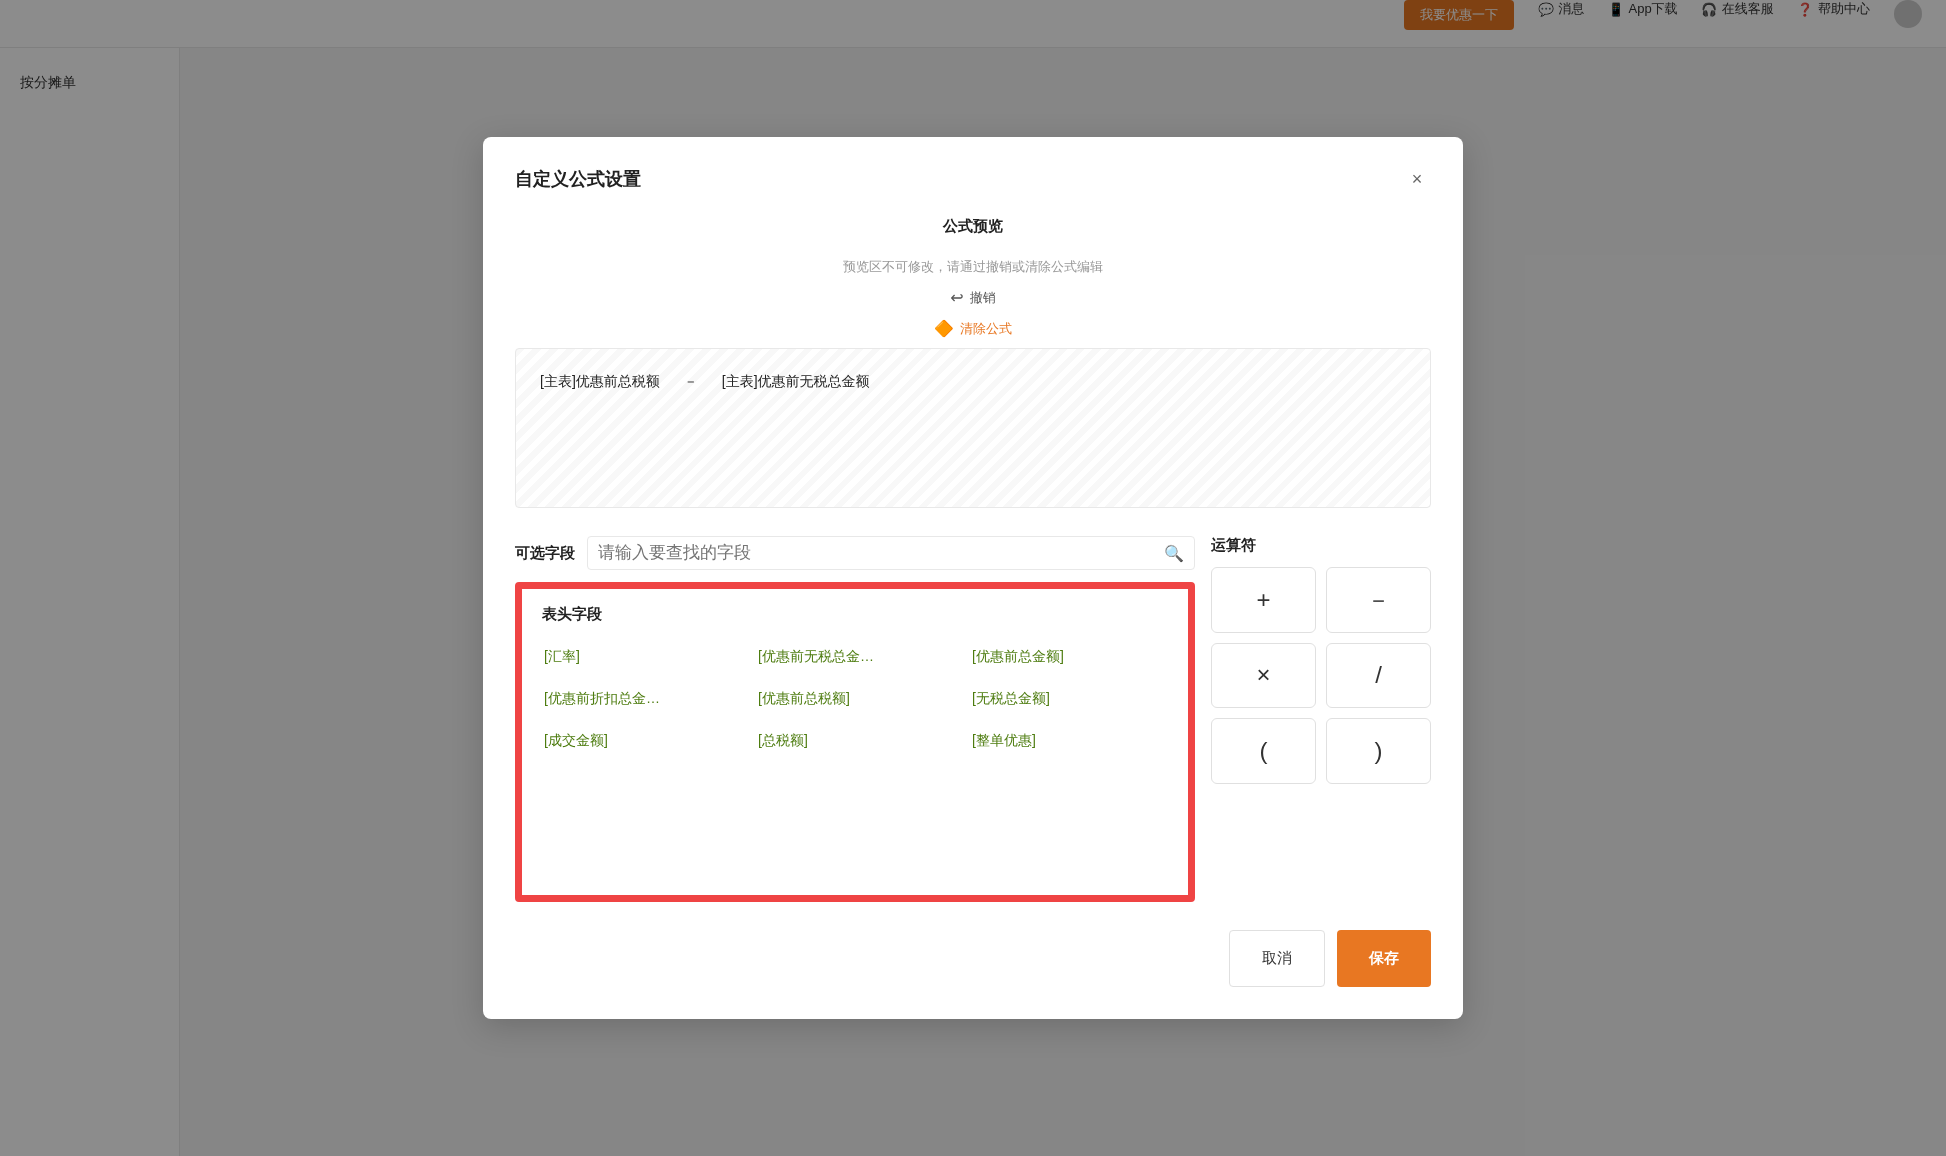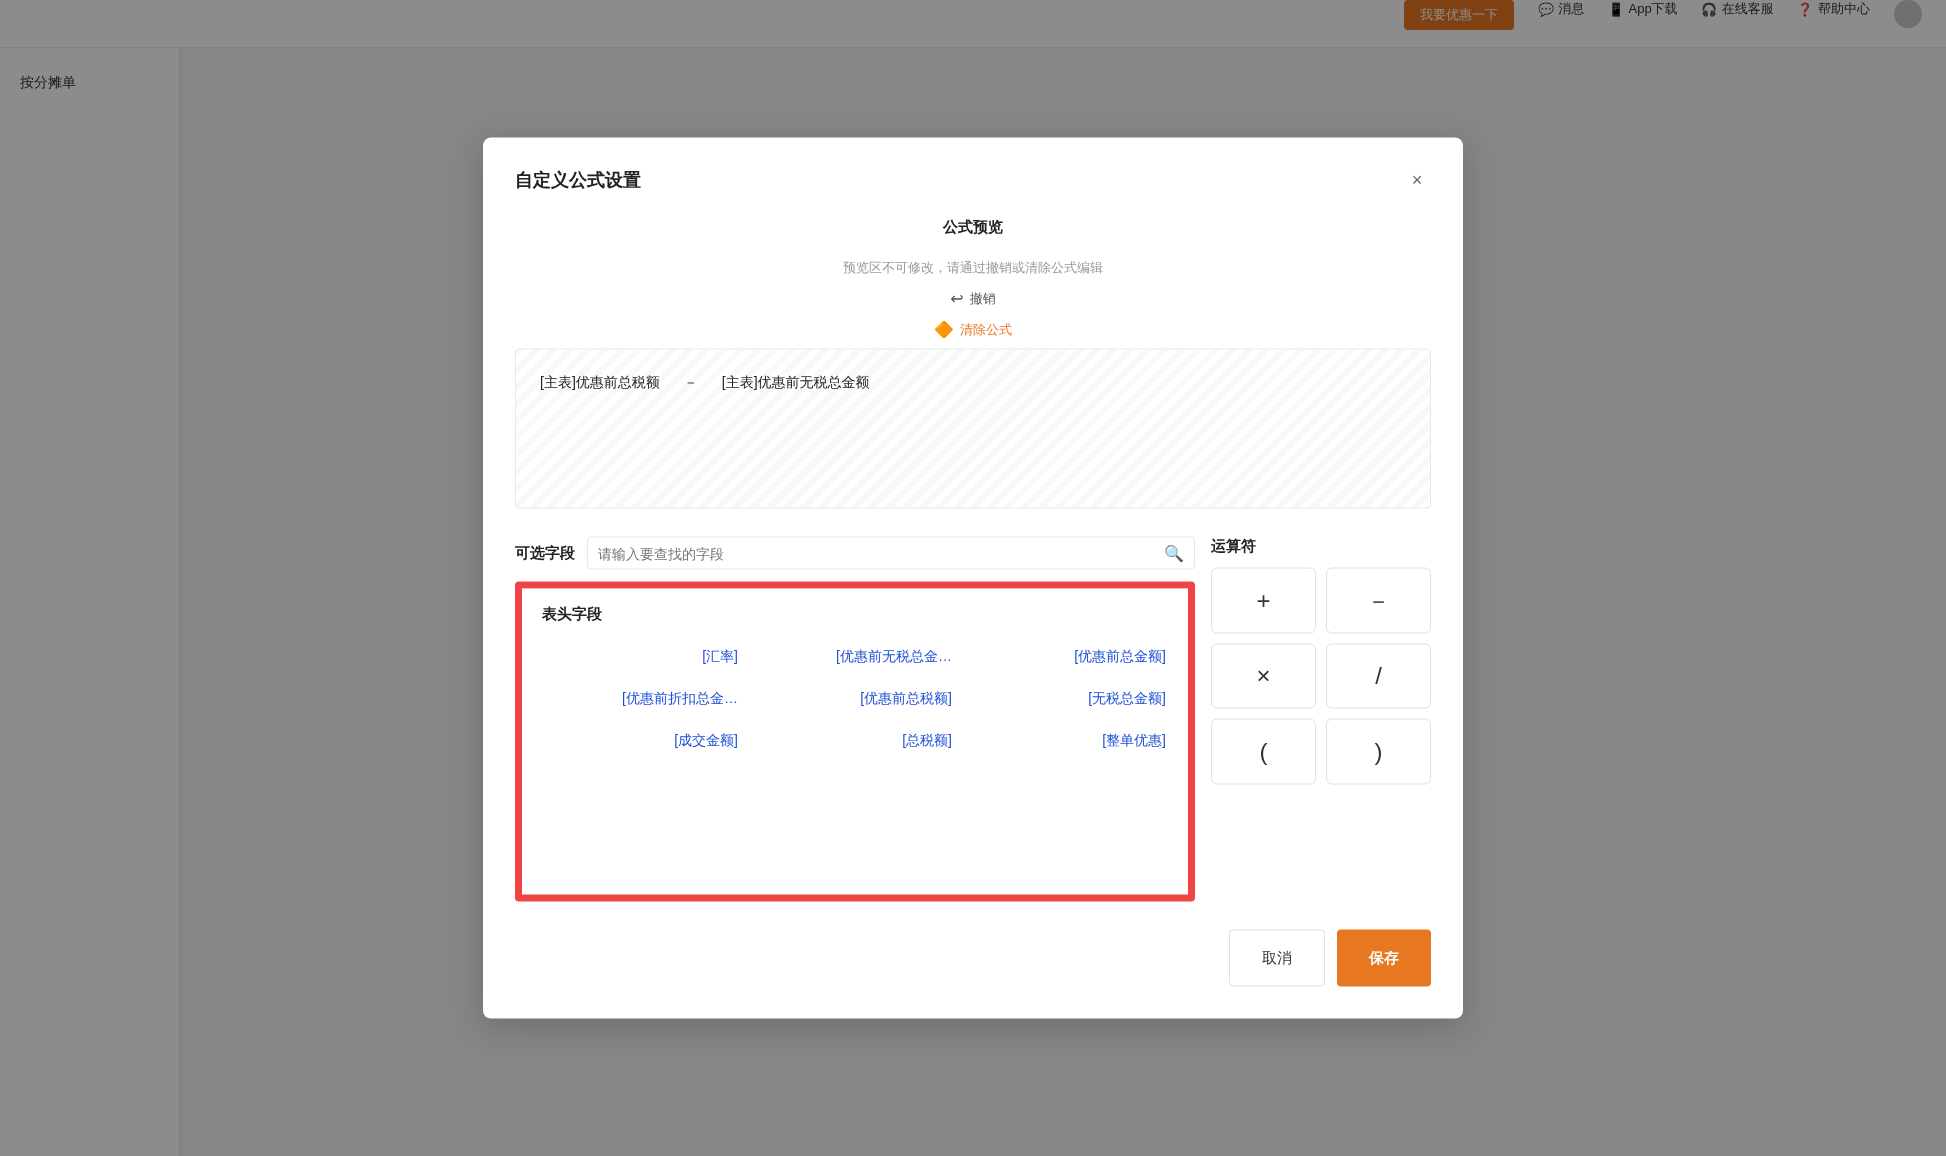--- a/index.html
+++ b/index.html
@@ -229,21 +229,21 @@
       border: 1px solid #e8e8e8;
       border-radius: 4px;
       padding: 6px 10px;
       gap: 8px;
       background: #fff;
     }
 
     .search-input {
       border: none;
       outline: none;
-      font-size: 14px;
+      font-size: 17px;
       color: #333;
       flex: 1;
       background: transparent;
     }
 
     .search-icon {
       color: #e87722;
       font-size: 16px;
     }
 
@@ -266,24 +266,23 @@
     .fields-grid {
       display: grid;
       grid-template-columns: repeat(3, 1fr);
       padding: 0 12px 12px;
       gap: 0;
     }
 
     .field-item {
       padding: 12px 10px;
       font-size: 14px;
-      color: #1d4ed8;
-      cursor: pointer;
-      border-radius: 4px;
-      text-align: right;
+      color: #4d7c0f;
+      cursor: pointer;
+      border-radius: 4px;
     }
 
     
     .fields-list-container::-webkit-scrollbar {
       width: 6px;
     }
     .fields-list-container::-webkit-scrollbar-thumb {
       background: #ccc;
       border-radius: 3px;
     }

